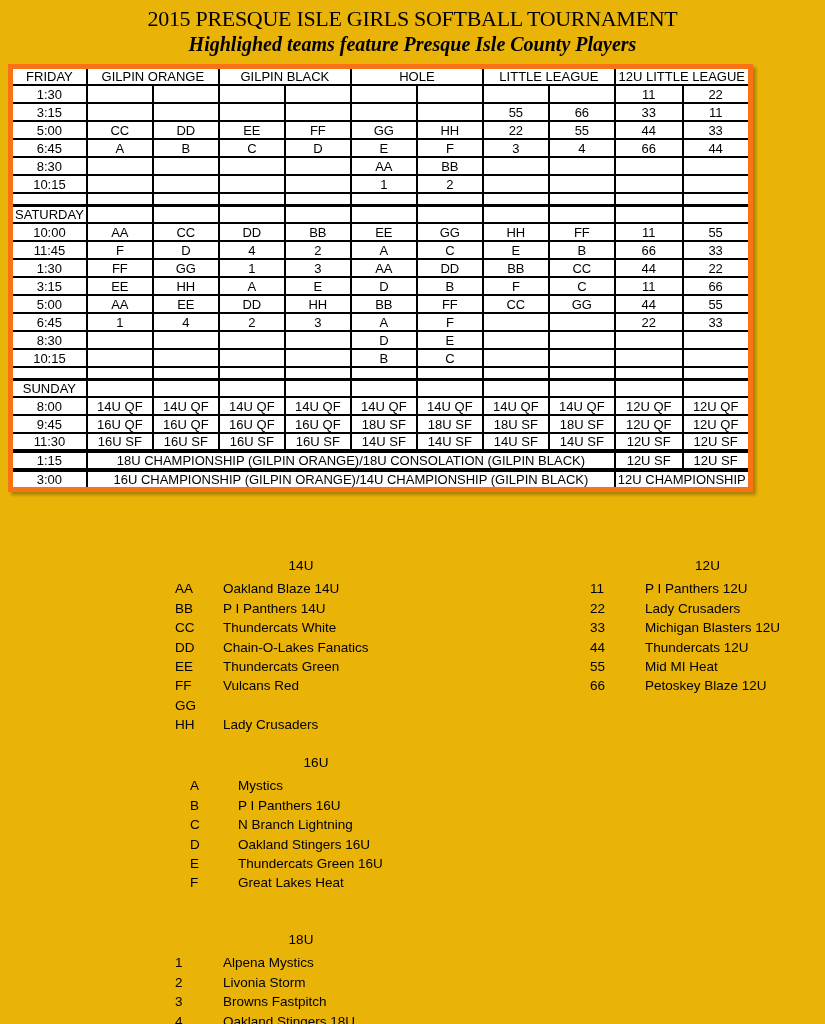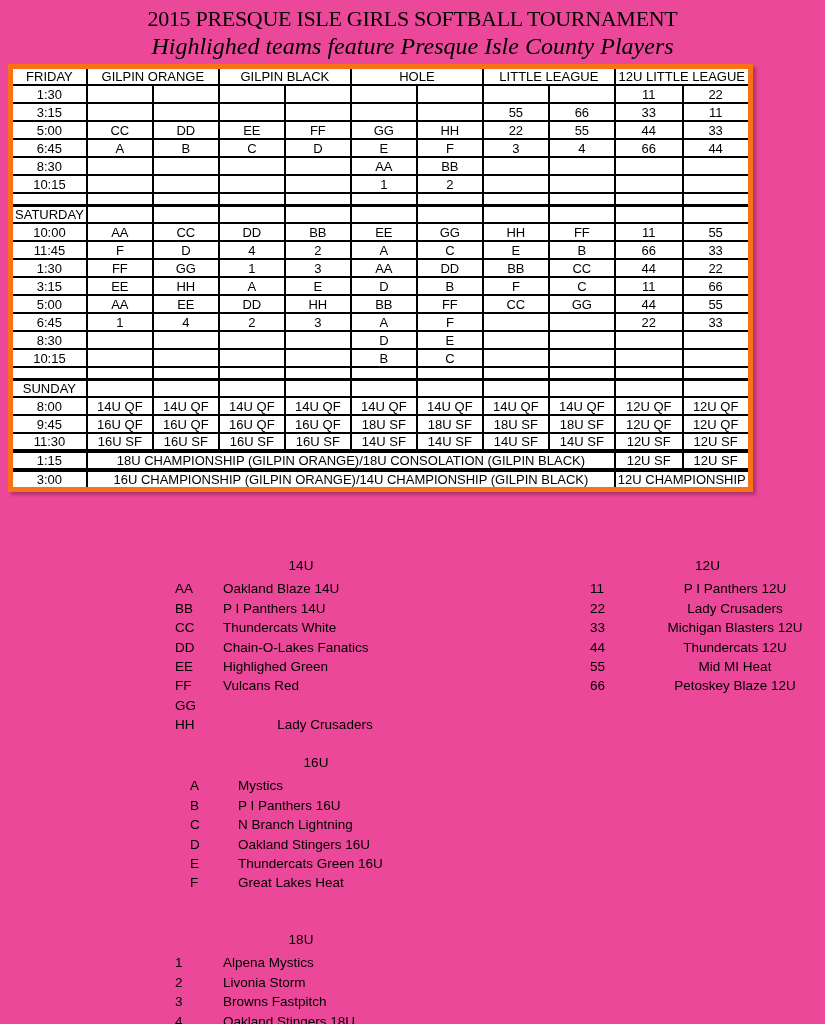--- a/index.html
+++ b/index.html
@@ -1,23 +1,23 @@
 <!DOCTYPE html>
 <html style="--hl: #FFE908;"><head>
 <meta charset="utf-8">
 <style>
   :root { --hl: #FFE908; --ink: #000; }
   * { margin: 0; padding: 0; box-sizing: border-box; }
   html, body { background: #fff; }
   body { width: 825px; height: 1024px; font-family: "Liberation Sans", sans-serif; color: var(--ink); }
-  .page { position: relative; width: 825px; height: 1024px; overflow: hidden; background: #ec4899; }
+  .page { position: relative; width: 825px; height: 1024px; overflow: hidden; background: #eab308; }
 
   .titles { text-align: center; padding-top: 6px; }
   .title { font-family: "Liberation Serif", serif; font-size: 22px; letter-spacing: -0.3px; white-space: nowrap; }
-  .subtitle { font-family: "Liberation Serif", serif; font-size: 24px; font-weight: normal; font-style: italic; white-space: nowrap; margin-top: 1px; }
+  .subtitle { font-family: "Liberation Serif", serif; font-size: 20px; font-weight: bold; font-style: italic; white-space: nowrap; margin-top: 1px; }
 
   table.sched {
     position: absolute; left: 8px; top: 64px;
     border-collapse: collapse; table-layout: fixed;
     border: 5px solid #f97316;
     box-shadow: 3px 3px 3px rgba(0,0,0,0.28);
     font-size: 13px;
   }
   table.sched td {
     border: 2px solid #000;
@@ -35,21 +35,21 @@
   td.venue { font-size: 13px; }
   tr.day-start td { border-top-width: 3px; }
   tr.sep td { height: 12px; }
   tr.final td { border-top-width: 4px; border-bottom-width: 4px; }
 
   .legend { position: absolute; font-size: 13.5px; line-height: 19.4px; }
   .lg-title { text-align: center; margin-bottom: 4px; }
   .lg-row { display: flex; height: 19.4px; }
   .lg-code { width: 48px; flex: 0 0 48px; }
   .lg-name { flex: 1; text-align: left; }
-  .lg-name.ctr { text-align: center; }
+  .lg-name.ctr { text-align: left; }
   .lg-14u { left: 175px; top: 556px; width: 252px; }
   .lg-12u { left: 590px; top: 556px; width: 235px; }
   .lg-12u .lg-code { width: 55px; flex-basis: 55px; }
   .lg-16u { left: 190px; top: 753px; width: 252px; }
   .lg-18u { left: 175px; top: 930px; width: 252px; }
 </style>
 </head>
 <body>
 
 <div class="page">
@@ -382,21 +382,21 @@
         <div class="lg-row">
           <span class="lg-code">CC</span>
           <span class="lg-name">Thundercats White</span>
         </div>
         <div class="lg-row">
           <span class="lg-code">DD</span>
           <span class="lg-name">Chain-O-Lakes Fanatics</span>
         </div>
         <div class="lg-row">
           <span class="lg-code">EE</span>
-          <span class="lg-name">Highlighed Green</span>
+          <span class="lg-name">Thundercats Green</span>
         </div>
         <div class="lg-row">
           <span class="lg-code">FF</span>
           <span class="lg-name">Vulcans Red</span>
         </div>
         <div class="lg-row">
           <span class="lg-code">GG</span>
         </div>
         <div class="lg-row">
           <span class="lg-code">HH</span>

